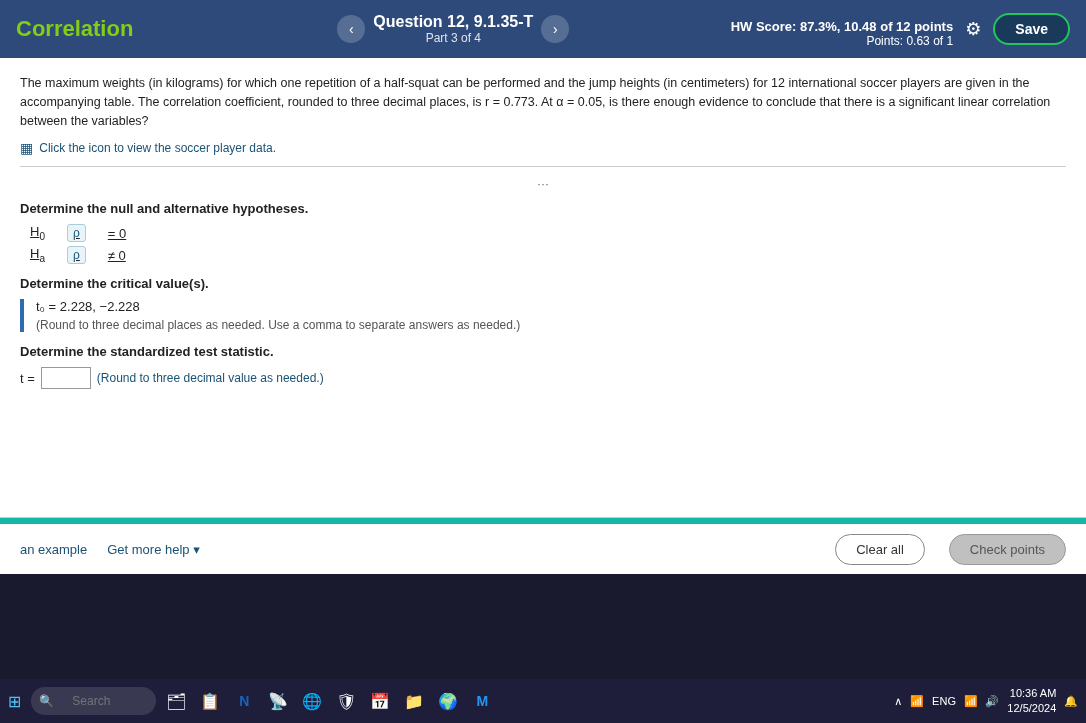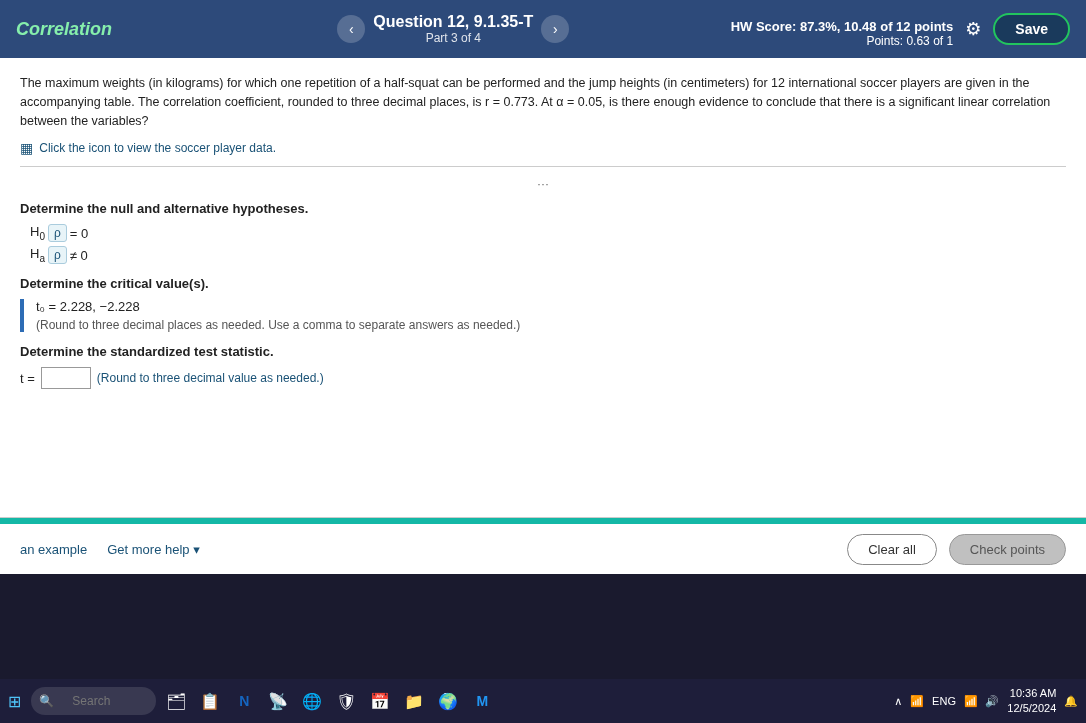--- a/index.html
+++ b/index.html
@@ -15,25 +15,24 @@
     
     .header {
       background: #2d4a7a;
       display: flex;
       align-items: center;
       justify-content: space-between;
       padding: 8px 16px;
       height: 58px;
     }
     .header-left {
-      color: #86efac;
-      font-size: 18px;
+      color: #84cc16;
+      font-size: 22px;
       font-weight: bold;
       min-width: 160px;
-      font-style: italic;
     }
     .header-center {
       text-align: center;
       color: white;
       flex: 1;
     }
     .header-center .question-title {
       font-size: 16px;
       font-weight: bold;
     }
@@ -148,23 +147,24 @@
       color: #222;
     }
 
     .hypothesis-block {
       margin-bottom: 12px;
       padding-left: 10px;
     }
     .hypothesis-row {
       display: flex;
       align-items: center;
-      gap: 3px;
+      gap: 22px;
       font-size: 13px;
       margin-bottom: 4px;
+      text-decoration: underline;
     }
     .hyp-sub {
       font-size: 10px;
       vertical-align: sub;
     }
     .hyp-symbol {
       background: #e8f4f8;
       border: 1px solid #acd;
       padding: 1px 5px;
       border-radius: 3px;
@@ -229,21 +229,21 @@
       align-items: center;
       gap: 20px;
       font-size: 13px;
       color: #1a5276;
     }
     .bottom-left span {
       cursor: pointer;
     }
     .bottom-right {
       display: flex;
-      gap: 12px;
+      gap: 24px;
     }
     .clear-btn {
       background: white;
       border: 1px solid #888;
       padding: 7px 20px;
       border-radius: 20px;
       font-size: 13px;
       cursor: pointer;
       color: #333;
     }

